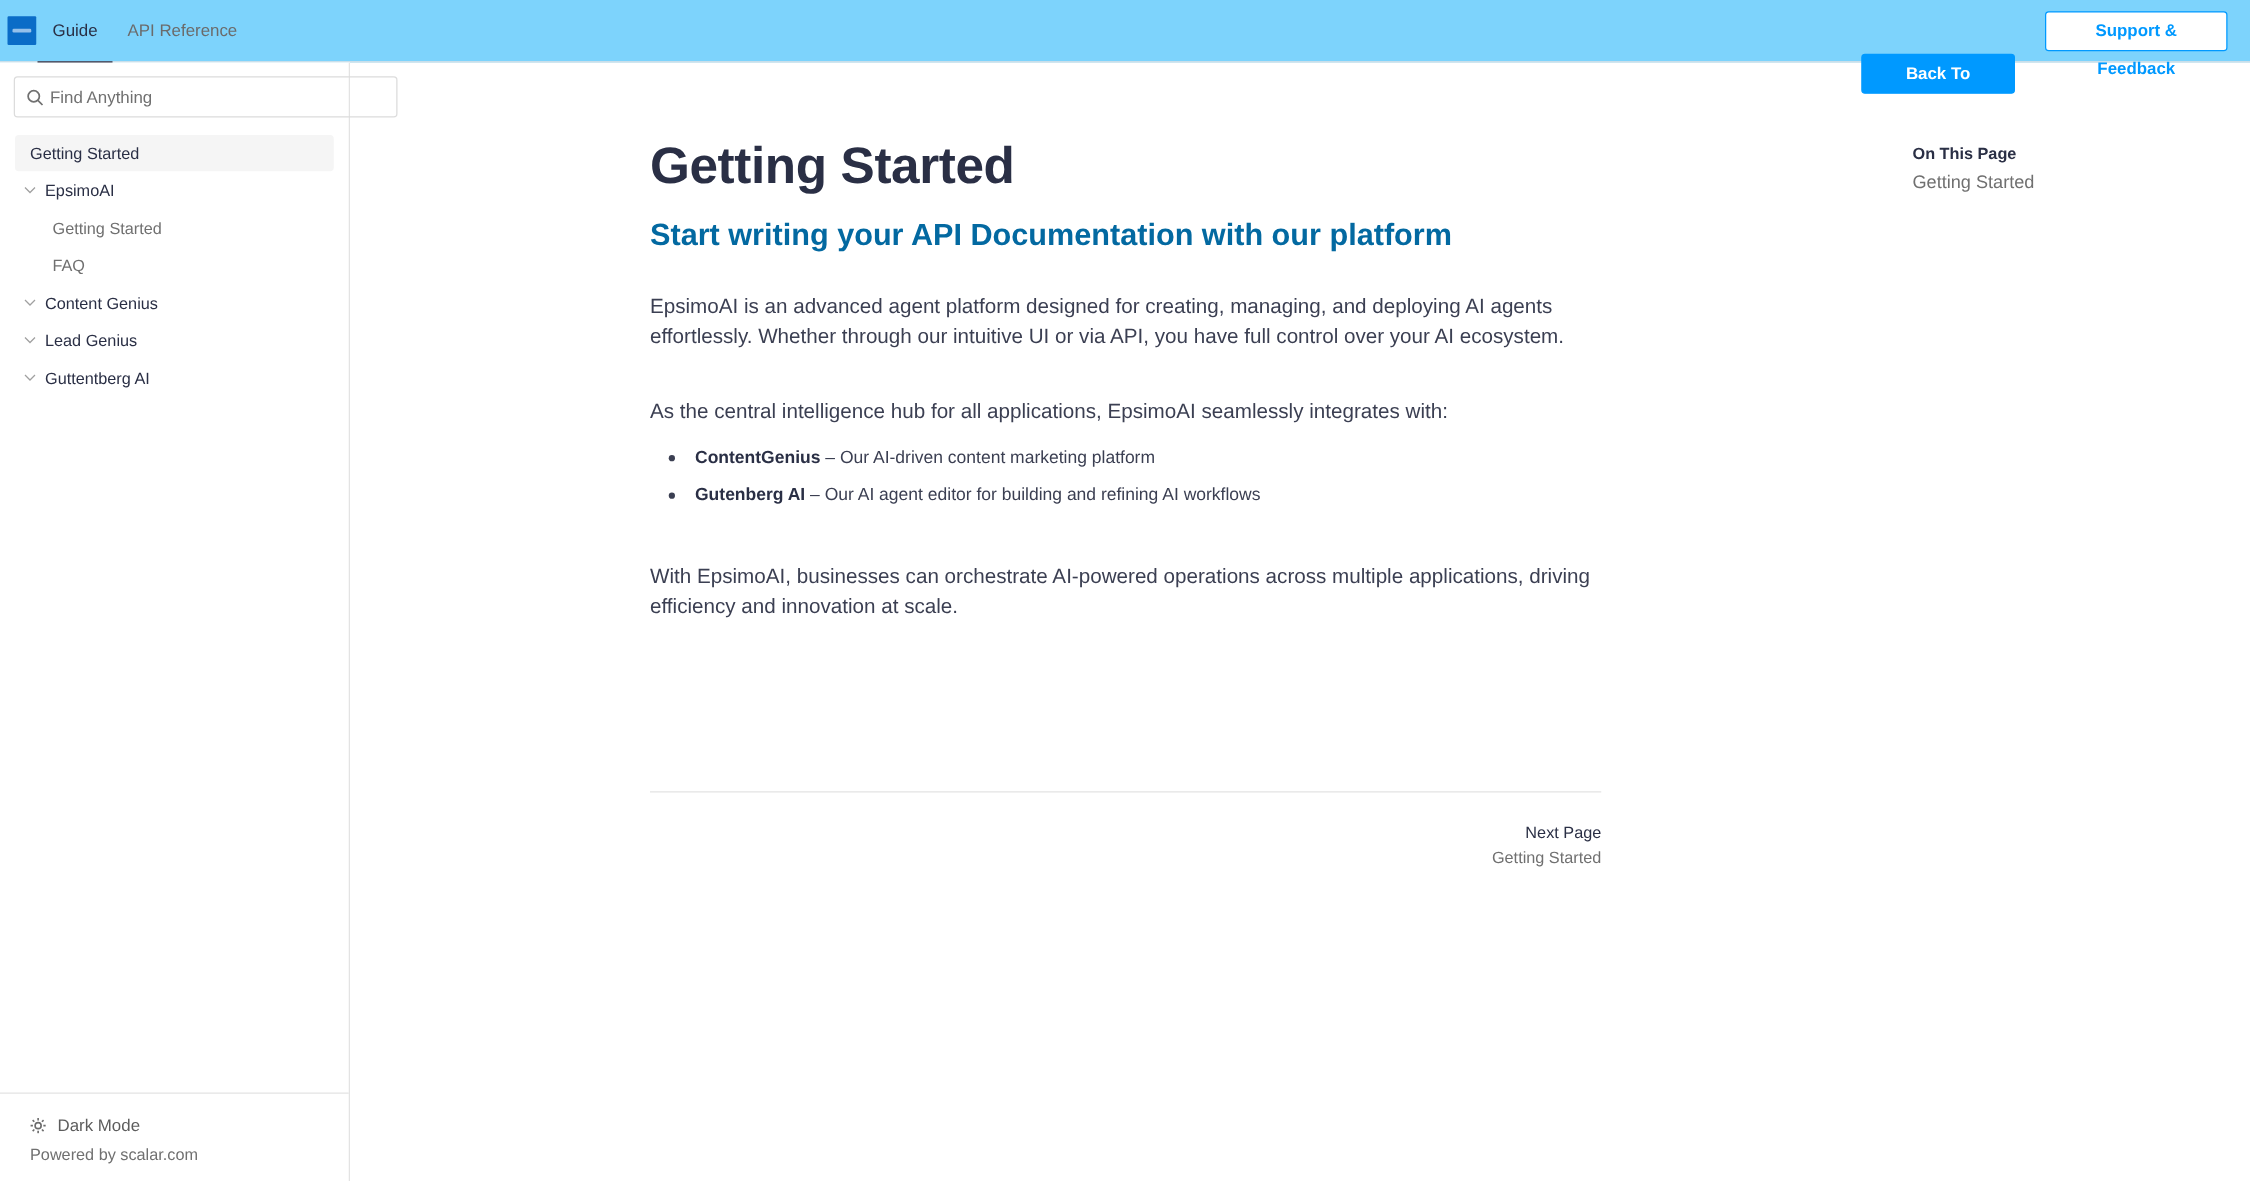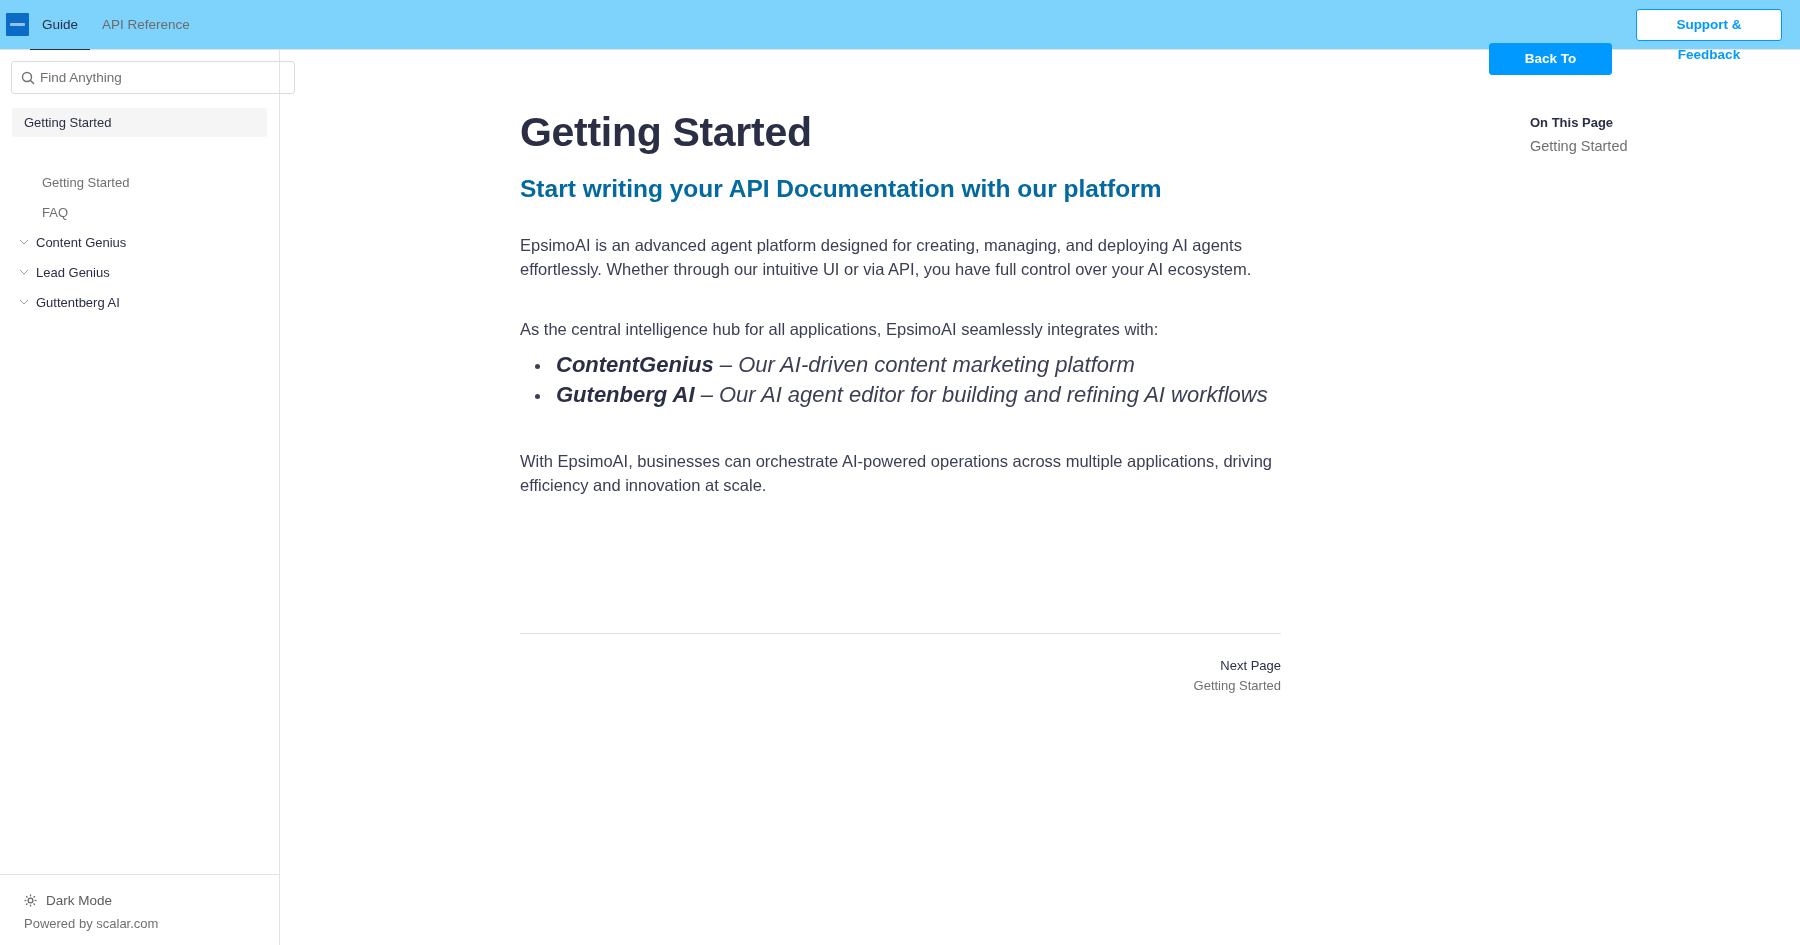--- a/index.html
+++ b/index.html
@@ -14,21 +14,21 @@
     .tab.active { color: #2a2f45; }
     .tab.active::after { content: ""; position: absolute; left: -12px; right: -12px; bottom: -1px; height: 2px; background: #2a2f45; }
     .tab-guide { left: 42px; }
     .tab-api { left: 102px; }
     .btn { position: absolute; top: 9px; height: 32px; line-height: 30px; border-radius: 3px; font-size: 13.5px; font-weight: bold; padding: 0 10px; cursor: pointer; }
     .btn-primary { left: 1489px; width: 123px; background: #0099ff; color: #fff; border: 1px solid #0099ff; text-align: center; margin-top: 34px; }
     .btn-outline { left: 1636px; width: 146px; background: #fff; color: #0099ff; border: 1px solid #0099ff; text-align: center; }
 
     
     .sidebar { position: absolute; left: 0; top: 50px; width: 280px; height: 895px; border-right: 1px solid #e3e3e3; background: #fff; }
-    .search { position: absolute; left: 11px; top: 11px; width: 284px; height: 33px; border: 1px solid #dcdcdc; border-radius: 3px; }
+    .search { position: absolute; left: 11px; top: 11px; width: 307px; height: 33px; border: 1px solid #dcdcdc; border-radius: 3px; }
     .search .icon { position: absolute; left: 9px; top: 9px; width: 14px; height: 14px; }
     .search .placeholder { position: absolute; left: 28px; top: 0; line-height: 31px; font-size: 13.5px; color: #707070; }
     .nav-item { position: absolute; left: 12px; width: 255px; height: 29px; line-height: 29px; font-size: 13px; color: #2a2f45; border-radius: 3px; cursor: pointer; }
     .nav-item.active { background: #f5f5f5; }
     .nav-item .label { position: absolute; left: 12px; }
     .nav-item.group .label { left: 24px; }
     .nav-item.child .label { left: 30px; color: #707070; }
     .nav-item .chev { position: absolute; left: 7px; top: 10px; width: 10px; height: 8px; }
     .sidebar-footer { position: absolute; left: 0; bottom: 0; width: 279px; height: 71px; border-top: 1px solid #e3e3e3; }
     .dark-mode { position: absolute; left: 24px; top: 18px; font-size: 13.5px; color: #5c5c5c; cursor: pointer; display: flex; align-items: center; }
@@ -36,21 +36,21 @@
     .powered { position: absolute; left: 24px; top: 41px; font-size: 13px; color: #707070; cursor: pointer; }
 
     
     .content { position: absolute; left: 520px; top: 0; width: 761px; }
     .title { position: absolute; left: 0; top: 109px; font-size: 41px; font-weight: bold; color: #2a2f45; white-space: nowrap; letter-spacing: -0.3px; }
     .subtitle { position: absolute; left: 0; top: 175px; font-size: 24.5px; color: #0369a1; white-space: nowrap; }
     .para { position: absolute; left: 0; width: 761px; font-size: 16.5px; line-height: 24px; color: #3b3f52; }
     .p1 { top: 233px; }
     .p2 { top: 317px; }
     .bullets { position: absolute; left: 0; top: 353px; width: 761px; list-style: none; }
-    .bullets li { position: relative; height: 30px; line-height: 24px; font-size: 22px; color: #3b3f52; padding-left: 36px; font-style: italic; }
+    .bullets li { position: relative; height: 30px; line-height: 24px; font-size: 14px; color: #3b3f52; padding-left: 36px; }
     .bullets li::before { content: ""; position: absolute; left: 15px; top: 11px; width: 5px; height: 5px; border-radius: 50%; background: #3b3f52; }
     .bullets b { color: #2a2f45; }
     .p3 { top: 449px; }
     .divider { position: absolute; left: 0; top: 633px; width: 761px; height: 1px; background: #e3e3e3; }
     .next { position: absolute; right: 0; top: 657px; text-align: right; cursor: pointer; }
     .next .lbl { font-size: 13px; color: #2a2f45; line-height: 18px; }
     .next .pg { font-size: 13px; color: #707070; line-height: 22px; }
 
     
     .toc { position: absolute; left: 1530px; top: 114px; }
@@ -74,20 +74,26 @@
   <div class="search">
     <svg class="icon" viewBox="0 0 14 14" fill="none" stroke="#707070" stroke-width="1.4">
         <circle cx="6" cy="6" r="4.5"></circle>
         <line x1="9.3" y1="9.3" x2="13" y2="13"></line>
       </svg>
     <span class="placeholder">Find Anything</span>
   </div>
 
   <div class="nav-item active" style="top:58px">
     <span class="label">Getting Started</span>
+  </div>
+  <div class="nav-item group" style="top:88px">
+    <svg class="chev" viewBox="0 0 10 8" fill="none" stroke="#a0a0a0" stroke-width="1">
+        <polyline points="1,2 5,6 9,2"></polyline>
+      </svg>
+    <span class="label">EpsimoAI</span>
   </div>
   <div class="nav-item child" style="top:118px">
     <span class="label">Getting Started</span>
   </div>
   <div class="nav-item child" style="top:148px">
     <span class="label">FAQ</span>
   </div>
   <div class="nav-item group" style="top:178px">
     <svg class="chev" viewBox="0 0 10 8" fill="none" stroke="#a0a0a0" stroke-width="1">
         <polyline points="1,2 5,6 9,2"></polyline>

